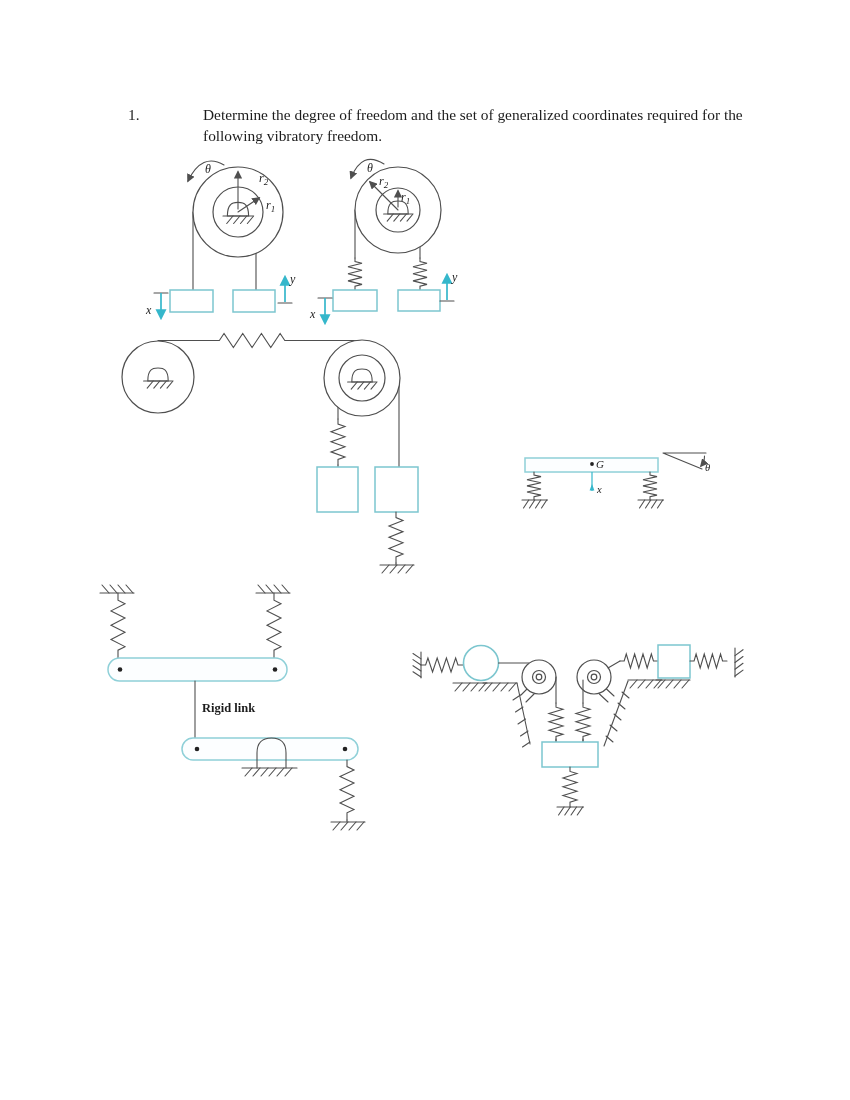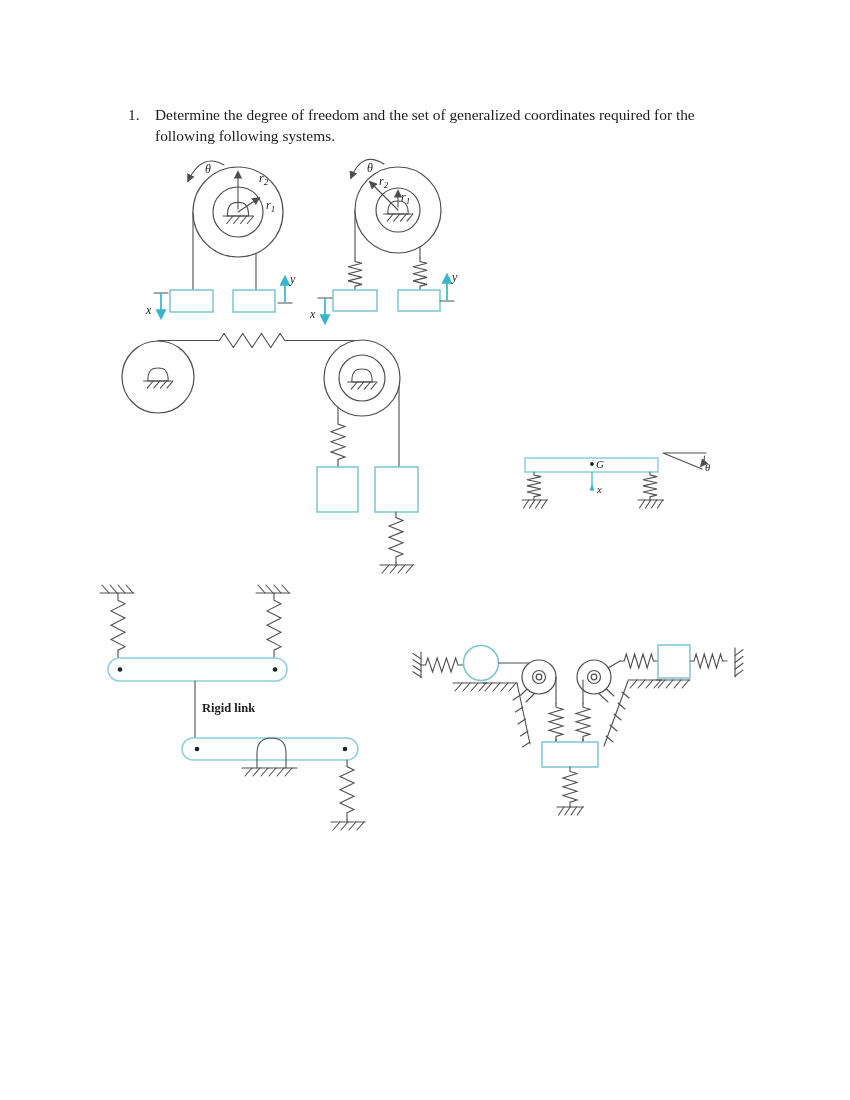--- a/index.html
+++ b/index.html
@@ -1,21 +1,21 @@
 <!DOCTYPE html>
 <html><head>
 <meta charset="utf-8">
 <style>
   html,body{margin:0;padding:0;background:#e8e8e8;}
   #page{position:relative;width:850px;height:1100px;background:#ffffff;margin:0 auto;
         font-family:"Liberation Serif", serif;overflow:hidden;}
   .problem{position:absolute;left:128px;top:104px;display:flex;color:#1c1c1c;
            font-size:15.4px;line-height:21px;}
   .problem .num{width:13px;margin-right:14px;}
-  .ptext{width:600px;}
+  .ptext{width:600px;margin-left:48px;}
   svg{position:absolute;overflow:visible;}
   .dk{stroke:#4f4f4f;stroke-width:1.1;fill:none;stroke-linecap:round;}
   .ck{stroke:#4f4f4f;stroke-width:1.2;fill:#ffffff;}
   .cy{stroke:#7cc6cf;stroke-width:1.5;fill:#ffffff;}
   .cyl{stroke:#8fd0d8;stroke-width:1.5;fill:#fcfeff;}
   .cya{stroke:#35b7cb;stroke-width:1.7;fill:none;}
   .pin{fill:#222222;stroke:none;}
   text{fill:#1c1c1c;font-family:"Liberation Serif", serif;font-style:italic;font-size:12px;}
   .sub{font-size:9px;}
   .rigid{font-style:normal;font-weight:bold;font-size:12.5px;}
@@ -43,21 +43,21 @@
       <marker id="ahc" viewBox="0 0 10 10" refX="8" refY="5" markerWidth="6.5" markerHeight="6.5" orient="auto">
         <path d="M0,0 L10,5 L0,10 Z" fill="#35b7cb"></path>
       </marker>
     </defs>
   </svg>
 
   <div class="problem">
     <span class="num">1.</span>
     <div class="ptext">
       <span>Determine the degree of freedom and the set of generalized coordinates required for the</span><br>
-      <span>following following systems.</span>
+      <span>following vibratory freedom.</span>
     </div>
   </div>
 
   <svg style="left:140px;top:152px" width="170" height="185">
     <g>
       <path class="dk" d="M53,60 V138 M116,60 V138"></path>
     </g>
     <circle class="ck" cx="98" cy="60" r="45"></circle>
     <circle class="ck" cx="98" cy="60" r="25"></circle>
     <use href="#pivot" transform="translate(98,64) scale(1.25)" class="dk"></use>

